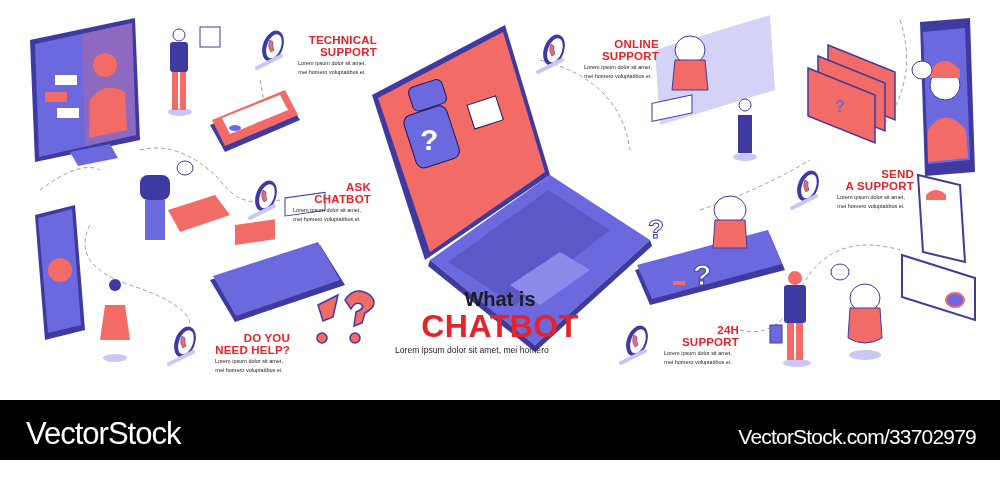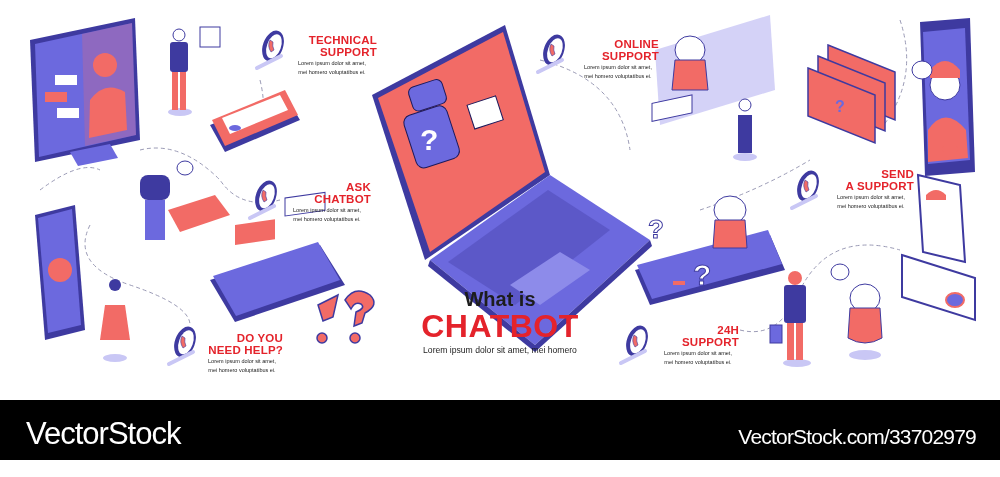--- a/index.html
+++ b/index.html
@@ -5,21 +5,21 @@
   * { box-sizing: border-box; margin: 0; padding: 0; }
   html, body { width: 1000px; height: 477px; overflow: hidden; background: #fff; }
   body { font-family: "Liberation Sans", sans-serif; position: relative; }
   #canvas { position: absolute; left: 0; top: 0; width: 1000px; height: 400px; background: #fff; overflow: hidden; }
   .abs { position: absolute; }
   .label { position: absolute; }
   .label .h { color: #e4232b; font-weight: bold; font-size: 11.5px; line-height: 12px; text-align: right; letter-spacing: 0.2px; }
   .label .p { color: #222; font-size: 5.5px; line-height: 6.5px; text-align: center; margin-top: 2px; white-space: nowrap; }
   .center-title .w { font-size: 20px; font-weight: bold; color: #1d1d1d; text-align: center; line-height: 22px; }
   .center-title .c { font-size: 32px; font-weight: bold; color: #e4232b; text-align: center; line-height: 32px; letter-spacing: 0.5px; }
-  .center-title .p { font-size: 8.6px; color: #1d1d1d; text-align: center; line-height: 10px; margin-top: 3px; }
+  .center-title .p { font-size: 8.6px; color: #1d1d1d; text-align: left; line-height: 10px; margin-top: 3px; }
   #footer { position: absolute; left: 0; top: 400px; width: 1000px; height: 60px; background: #000; }
   #footer .brand { position: absolute; left: 26px; top: 16px; color: #fff; font-size: 31px; letter-spacing: -1px; }
   #footer .url { position: absolute; right: 24px; top: 25px; color: #fff; font-size: 21px; letter-spacing: -0.8px; }
 </style>
 </head>
 <body>
 
 <div id="canvas">
 
   <svg class="abs" style="left:0;top:0" width="1000" height="400" viewBox="0 0 1000 400">
@@ -189,21 +189,21 @@
     <div class="p">mei homero voluptatibus ei.</div>
   </div>
 
   <div class="label" style="left:283px;top:181px;width:88px;">
     <div class="h">ASK</div>
     <div class="h">CHATBOT</div>
     <div class="p">Lorem ipsum dolor sit amet,</div>
     <div class="p">mei homero voluptatibus ei.</div>
   </div>
 
-  <div class="label" style="left:201px;top:332px;width:82px;">
+  <div class="label" style="left:208px;top:332px;width:82px;">
     <div class="h">DO YOU</div>
     <div class="h">NEED HELP?</div>
     <div class="p">Lorem ipsum dolor sit amet,</div>
     <div class="p">mei homero voluptatibus ei.</div>
   </div>
 
   <div class="label" style="left:577px;top:38px;width:82px;">
     <div class="h">ONLINE</div>
     <div class="h">SUPPORT</div>
     <div class="p">Lorem ipsum dolor sit amet,</div>

